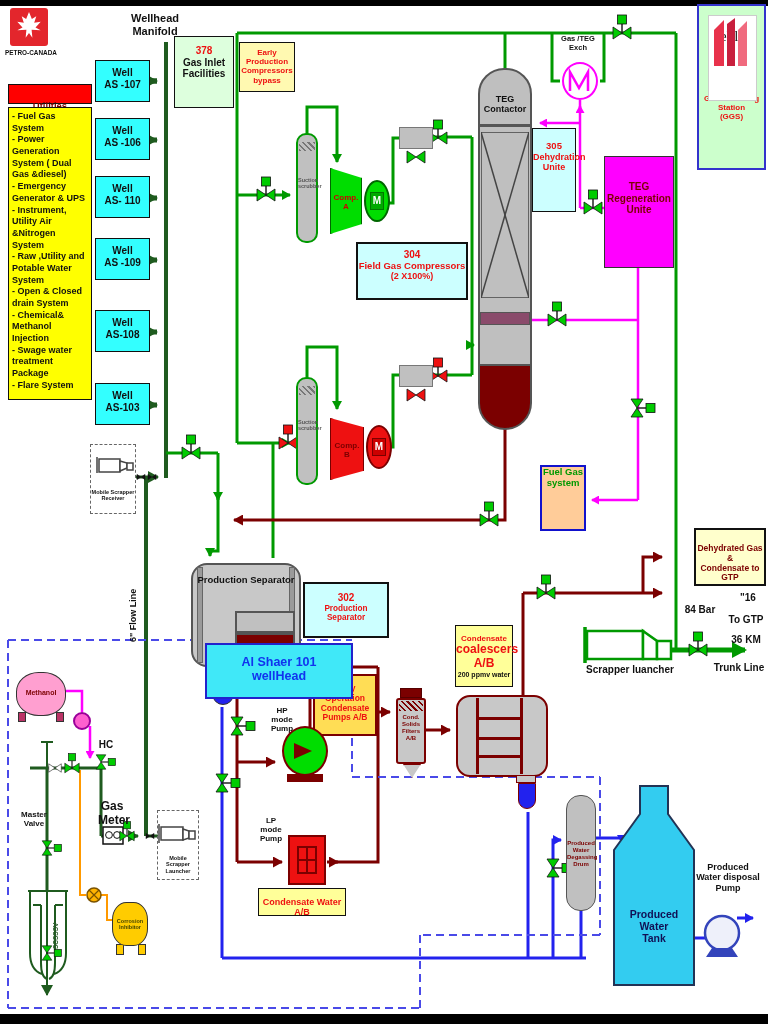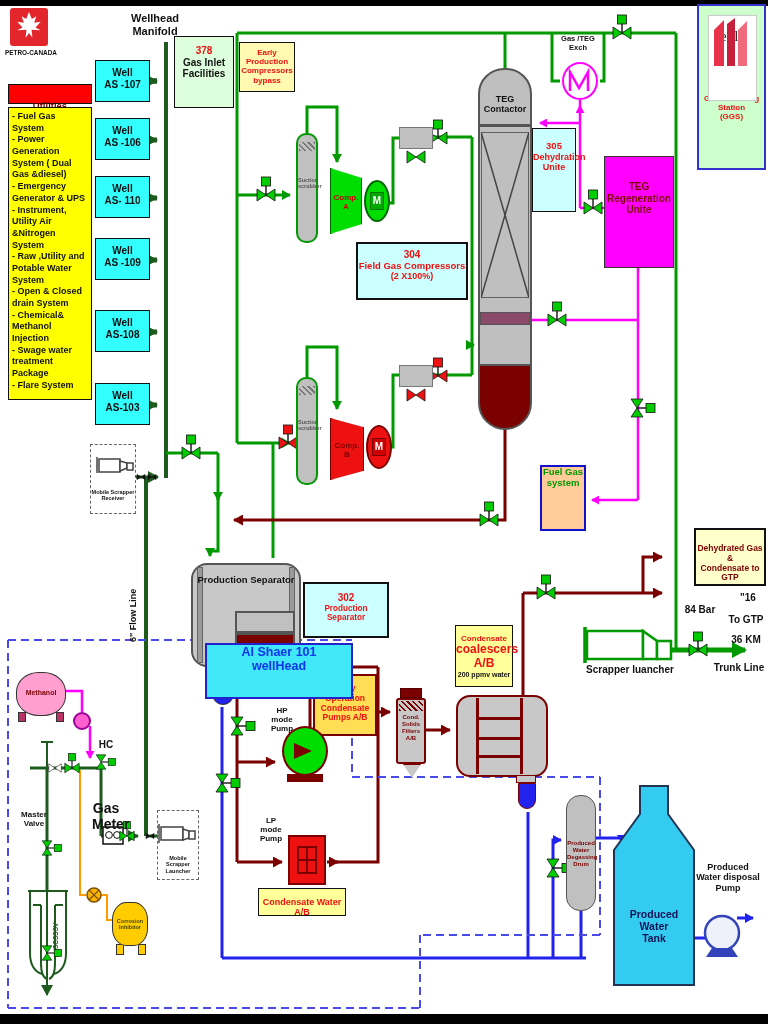--- a/index.html
+++ b/index.html
@@ -437,33 +437,33 @@
 Degassing
 Drum</div>
   </div>
 
   <div class="abs lbl" style="left:614px;top:908px;width:80px;font-size:10.5px;color:#111155;">Produced Water
 Tank</div>
   <div class="abs lbl" style="left:690px;top:862px;width:76px;font-size:9px;color:#111;">Produced
 Water disposal
 Pump</div>
 
-  <div class="abs lbl" style="left:205px;top:643px;width:148px;height:56px;background:#40E8F8;border:2px solid #2222CC;font-size:12.5px;color:#1133EE;padding-top:0;box-sizing:border-box;">Al Shaer 101
+  <div class="abs lbl" style="left:205px;top:643px;width:148px;height:56px;background:#40E8F8;border:2px solid #2222CC;font-size:12.5px;color:#1133EE;padding-top:10px;box-sizing:border-box;">Al Shaer 101
 wellHead</div>
 
   <div class="abs" style="left:16px;top:672px;width:50px;height:46px;">
     <div class="abs" style="left:2px;top:40px;width:6px;height:8px;background:#b36;border:1px solid #333;"></div>
     <div class="abs" style="left:40px;top:40px;width:6px;height:8px;background:#b36;border:1px solid #333;"></div>
     <div class="abs lbl" style="left:0;top:0;width:50px;height:44px;background:#FF9FD0;border:1.5px solid #333;border-radius:45%;font-size:7px;color:#7B0000;padding-top:16px;box-sizing:border-box;">Methanol</div>
   </div>
 
   <div class="abs lbl" style="left:94px;top:739px;width:24px;font-size:10px;color:#111;">HC</div>
   <div class="abs lbl" style="left:16px;top:810px;width:36px;font-size:8px;color:#111;">Master
 Valve</div>
-  <div class="abs lbl" style="left:92px;top:800px;width:28px;font-size:14px;color:#111;">Gas
+  <div class="abs lbl" style="left:98px;top:800px;width:28px;font-size:12px;color:#111;">Gas
 Meter</div>
 
   <div class="abs" style="left:90px;top:444px;width:46px;height:70px;border:1.5px dashed #666;box-sizing:border-box;">
     <div class="abs lbl" style="left:0;top:44px;width:44px;font-size:5.5px;color:#111;">Mobile Scrapper
 Receiver</div>
   </div>
 
   <div class="abs" style="left:157px;top:810px;width:42px;height:70px;border:1.5px dashed #666;box-sizing:border-box;">
     <div class="abs lbl" style="left:0;top:44px;width:40px;font-size:5.5px;color:#111;">Mobile Scrapper
 Launcher</div>

